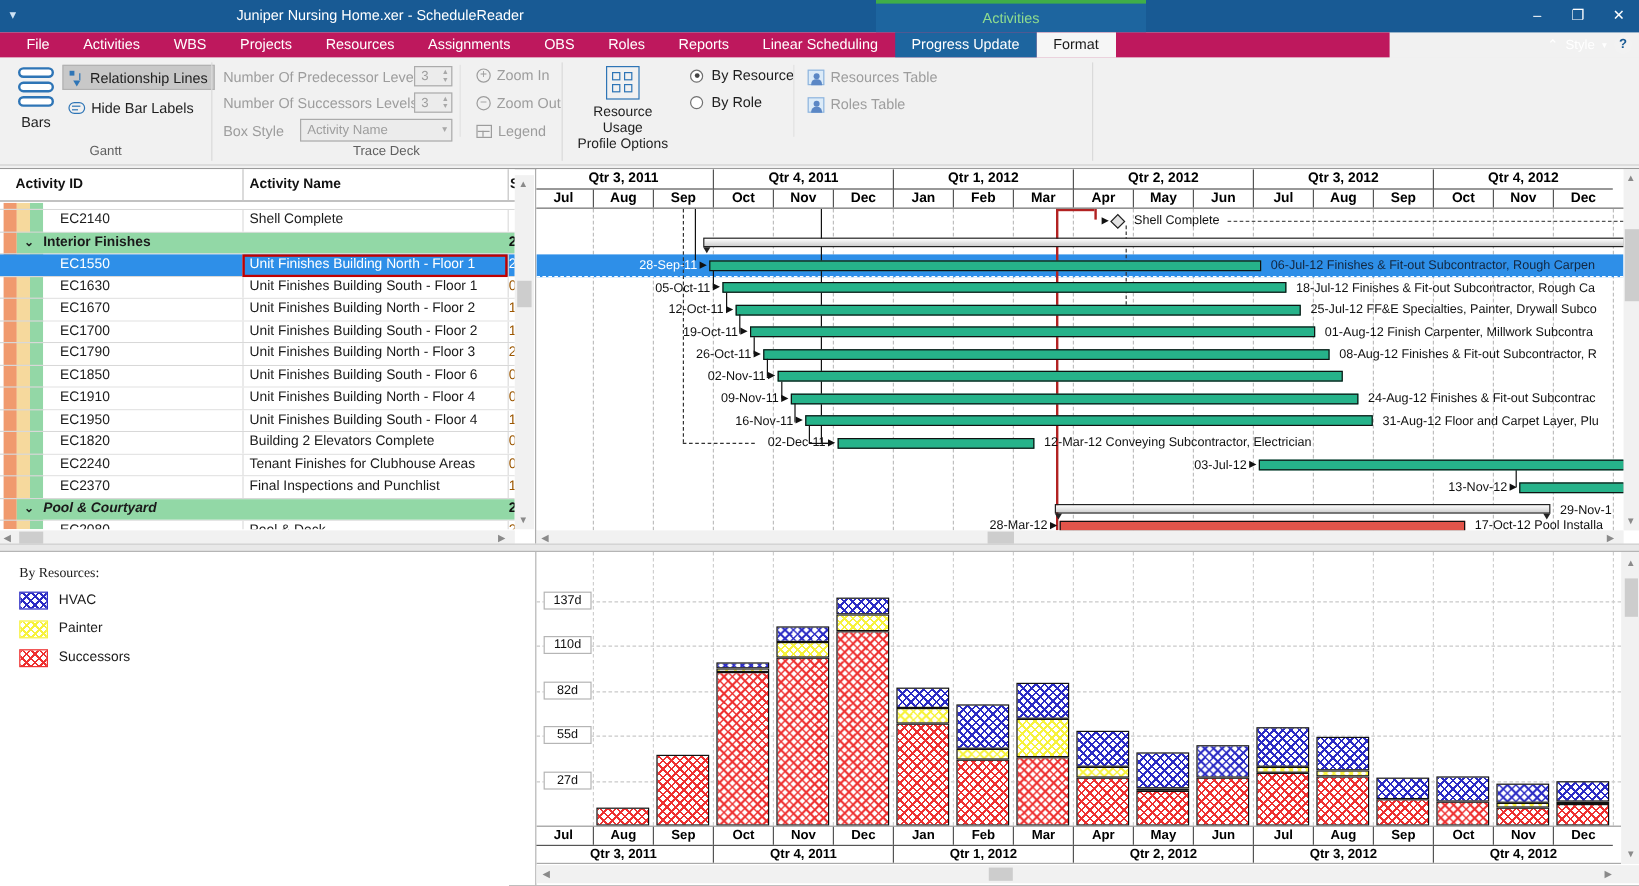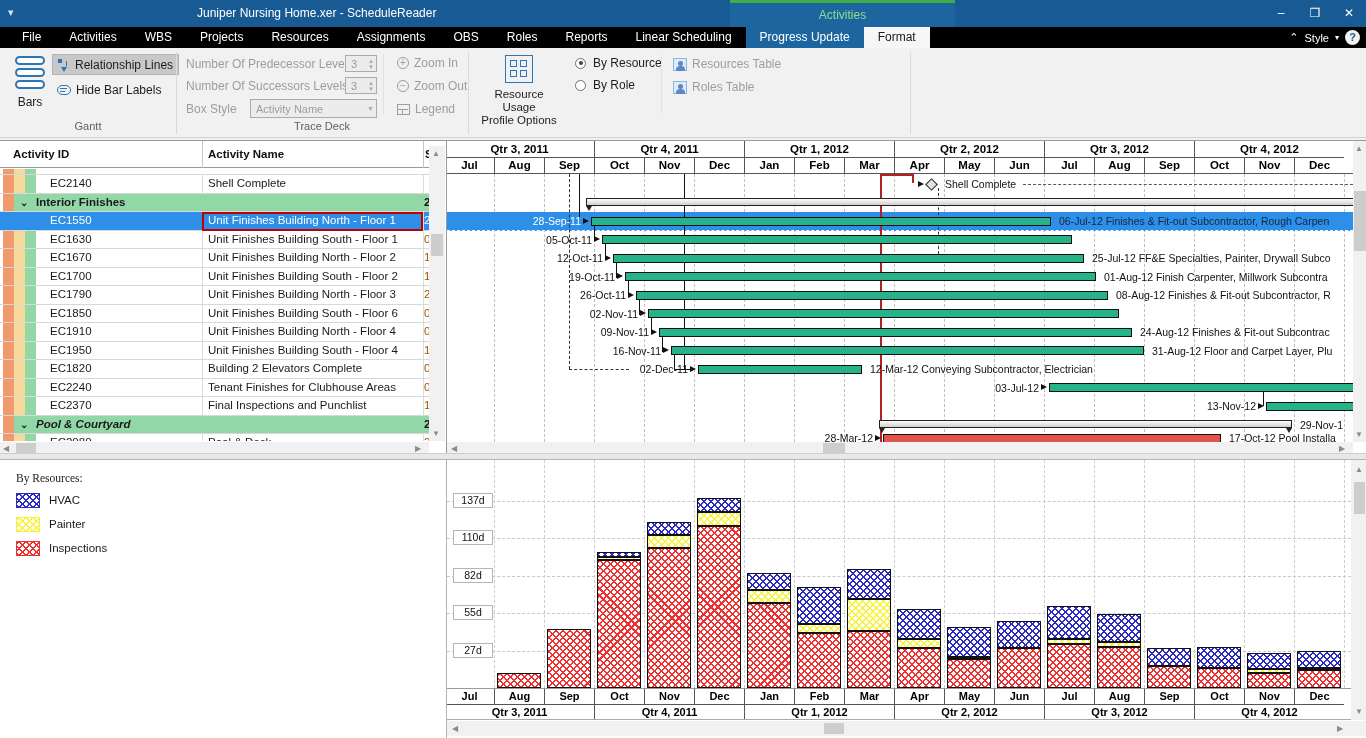--- a/index.html
+++ b/index.html
@@ -9,21 +9,21 @@
   .abs{position:absolute;}
   
   #titlebar{left:0;top:0;width:1366px;height:27px;background:#185a94;color:#fff;}
   #qat{left:8px;top:6px;color:#cfe3f5;font-size:11px;}
   #win-title{top:6px;font-size:12px;color:#fff;white-space:nowrap;}
   #ctx-group{left:730px;top:0;width:225px;height:27px;background:#1d659f;}
   #ctx-green{left:0;top:0;width:225px;height:3px;background:#3fae49;}
   #ctx-label{width:225px;top:8px;text-align:center;font-size:12px;color:#8fdc8f;}
   .winbtn{top:0;width:34px;height:27px;text-align:center;line-height:27px;color:#fff;font-size:12px;}
   
-  #menubar{left:0;top:27px;width:1366px;height:21px;background:#000000;display:flex;align-items:stretch;text-align:center;}
+  #menubar{left:0;top:27px;width:1158px;height:21px;background:#be185d;display:flex;align-items:stretch;text-align:center;}
   #menu-tabs{display:flex;padding-left:8px;}
   .mtab{color:#fff;font-size:12px;line-height:21px;padding:0 14px;white-space:nowrap;}
   .mtab.ctx{background:#1d659f;}
   .mtab.active{background:#f6f6f6;color:#1a1a1a;}
   #menubar-right{position:absolute;right:6px;top:27px;height:21px;display:flex;align-items:center;color:#fff;font-size:11px;gap:6px;}
   #help-btn{width:15px;height:15px;border-radius:50%;background:#f2f2f2;color:#185a94;font-weight:bold;
             font-size:11px;text-align:center;line-height:15px;}
   
   #ribbon{left:0;top:48px;width:1366px;height:90px;background:#f1f1f1;border-bottom:1px solid #d0d0d0;font-size:12px;color:#1e1e1e;}
   .rsep{top:4px;width:1px;height:82px;background:#dadada;}
@@ -439,20 +439,21 @@
         <div class="dshh abs" style="left: 576px; top: 10px; width: 330px; border-top: 1px dashed rgb(85, 85, 85);"></div>
         <div class="gsum abs" style="left: 139px; top: 23.5px; width: 768px;"></div>
         <div class="sumtip abs" style="left: 139px; top: 31.5px;"></div>
         <div class="gl abs" style="left: 8px; top: 38px; width: 126px; text-align: right; line-height: 18px; color: rgb(255, 255, 255);">28-Sep-11</div>
         <div class="arrR abs" style="left: 136px; top: 43.5px;"></div>
         <div class="gbar abs" style="left: 144px; top: 42.5px; width: 460px; background: rgb(38, 179, 138);"></div>
         <div class="gl abs" style="left: 612px; top: 38px; width: 294px; line-height: 18px; overflow: hidden; color: rgb(18, 38, 63);">06-Jul-12    Finishes &amp; Fit-out Subcontractor, Rough Carpen</div>
         <div class="gl abs" style="left: 19px; top: 56.5px; width: 126px; text-align: right; line-height: 18px;">05-Oct-11</div>
         <div class="arrR abs" style="left: 147px; top: 62px;"></div>
         <div class="gbar abs" style="left: 155px; top: 61px; width: 470px; background: rgb(38, 179, 138);"></div>
+        <div class="gl abs" style="left: 633px; top: 56.5px; width: 273px; line-height: 18px; overflow: hidden;">18-Jul-12    Finishes &amp; Fit-out Subcontractor, Rough Ca</div>
         <div class="gl abs" style="left: 30px; top: 75px; width: 126px; text-align: right; line-height: 18px;">12-Oct-11</div>
         <div class="arrR abs" style="left: 158px; top: 80.5px;"></div>
         <div class="gbar abs" style="left: 166px; top: 79.5px; width: 471px; background: rgb(38, 179, 138);"></div>
         <div class="gl abs" style="left: 645px; top: 75px; width: 261px; line-height: 18px; overflow: hidden;">25-Jul-12    FF&amp;E Specialties, Painter, Drywall Subco</div>
         <div class="gl abs" style="left: 42px; top: 93.5px; width: 126px; text-align: right; line-height: 18px;">19-Oct-11</div>
         <div class="arrR abs" style="left: 170px; top: 99px;"></div>
         <div class="gbar abs" style="left: 178px; top: 98px; width: 471px; background: rgb(38, 179, 138);"></div>
         <div class="gl abs" style="left: 657px; top: 93.5px; width: 249px; line-height: 18px; overflow: hidden;">01-Aug-12    Finish Carpenter, Millwork Subcontra</div>
         <div class="gl abs" style="left: 53px; top: 112px; width: 126px; text-align: right; line-height: 18px;">26-Oct-11</div>
         <div class="arrR abs" style="left: 181px; top: 117.5px;"></div>
@@ -526,21 +527,21 @@
         <div class="leg-item abs" style="top: 32px;">
           <div class="leg-sw" style="background: repeating-linear-gradient(45deg, rgb(43, 43, 196) 0px, rgb(43, 43, 196) 1.5px, rgba(0, 0, 0, 0) 1.5px, rgba(0, 0, 0, 0) 5px), repeating-linear-gradient(135deg, rgb(43, 43, 196) 0px, rgb(43, 43, 196) 1.5px, rgba(0, 0, 0, 0) 1.5px, rgba(0, 0, 0, 0) 5px), rgb(255, 255, 255); border-color: rgb(43, 43, 196);"></div>
           <div>HVAC</div>
         </div>
         <div class="leg-item abs" style="top: 56px;">
           <div class="leg-sw" style="background: repeating-linear-gradient(45deg, rgb(247, 242, 60) 0px, rgb(247, 242, 60) 1.5px, rgba(0, 0, 0, 0) 1.5px, rgba(0, 0, 0, 0) 5px), repeating-linear-gradient(135deg, rgb(247, 242, 60) 0px, rgb(247, 242, 60) 1.5px, rgba(0, 0, 0, 0) 1.5px, rgba(0, 0, 0, 0) 5px), rgb(255, 255, 255); border-color: rgb(247, 242, 60);"></div>
           <div>Painter</div>
         </div>
         <div class="leg-item abs" style="top: 80px;">
           <div class="leg-sw" style="background: repeating-linear-gradient(45deg, rgb(238, 48, 48) 0px, rgb(238, 48, 48) 1.5px, rgba(0, 0, 0, 0) 1.5px, rgba(0, 0, 0, 0) 5px), repeating-linear-gradient(135deg, rgb(238, 48, 48) 0px, rgb(238, 48, 48) 1.5px, rgba(0, 0, 0, 0) 1.5px, rgba(0, 0, 0, 0) 5px), rgb(255, 255, 255); border-color: rgb(238, 48, 48);"></div>
-          <div>Inspections</div>
+          <div>Successors</div>
         </div>
       </div>
   </div>
 
   <div id="histo-pane" class="abs">
     <div id="histo-chart" class="abs" style="left:0;top:0;width:904px;height:260px;overflow:hidden;">
         <div class="hgridh abs" style="left: 0px; top: 41.1818px; width: 904px;"></div>
         <div class="hgridh abs" style="left: 0px; top: 78px; width: 904px;"></div>
         <div class="hgridh abs" style="left: 0px; top: 116.182px; width: 904px;"></div>
         <div class="hgridh abs" style="left: 0px; top: 153px; width: 904px;"></div>

